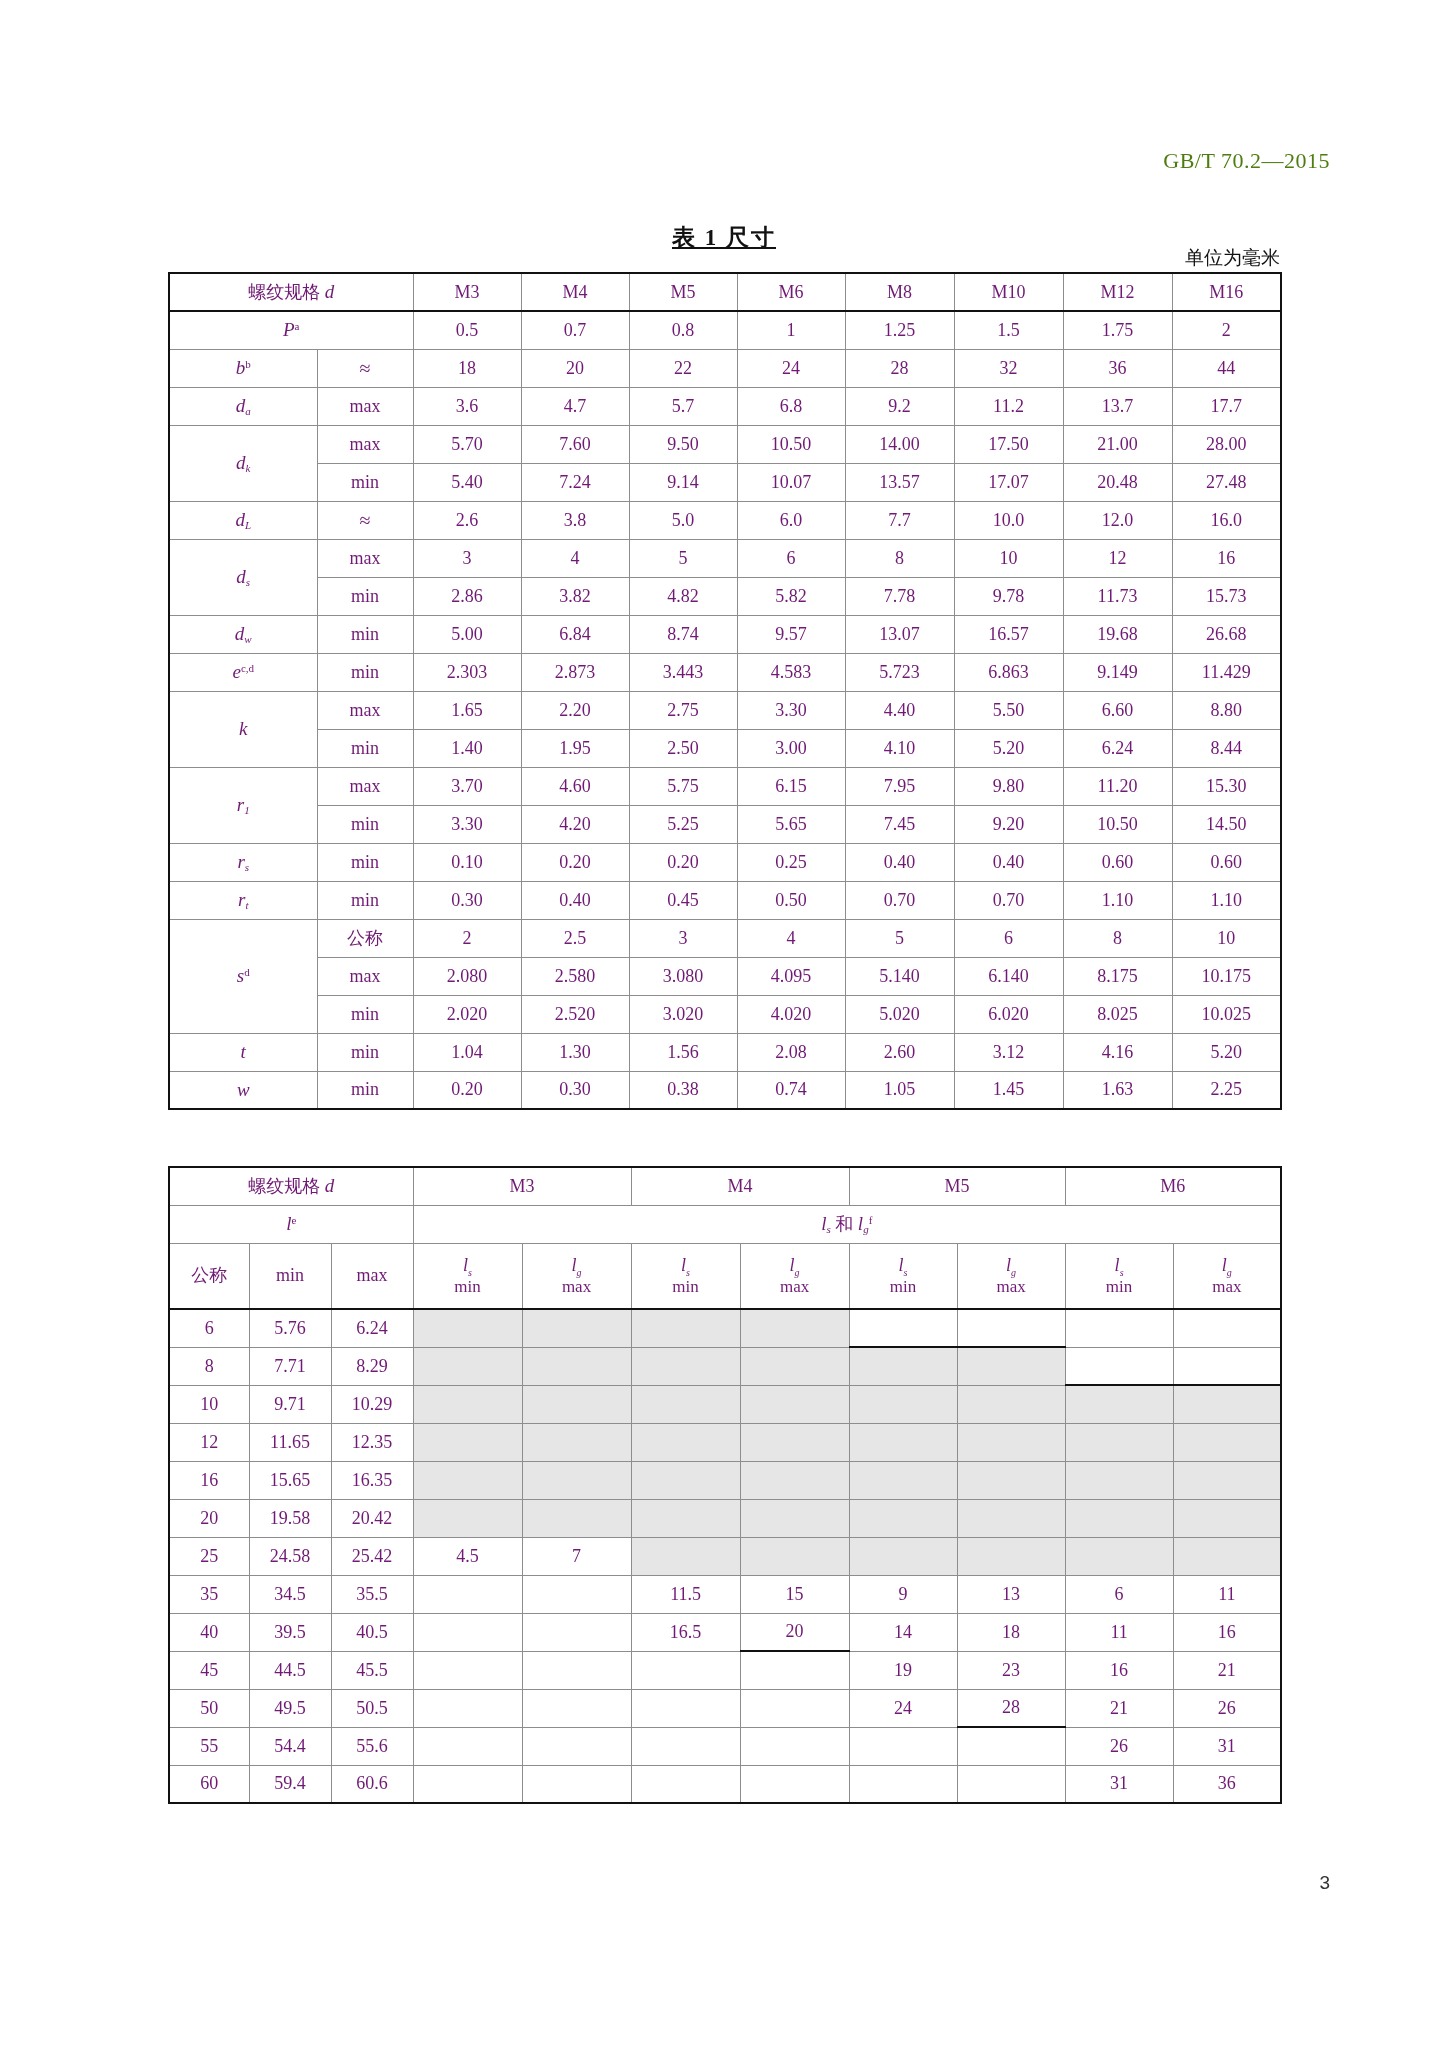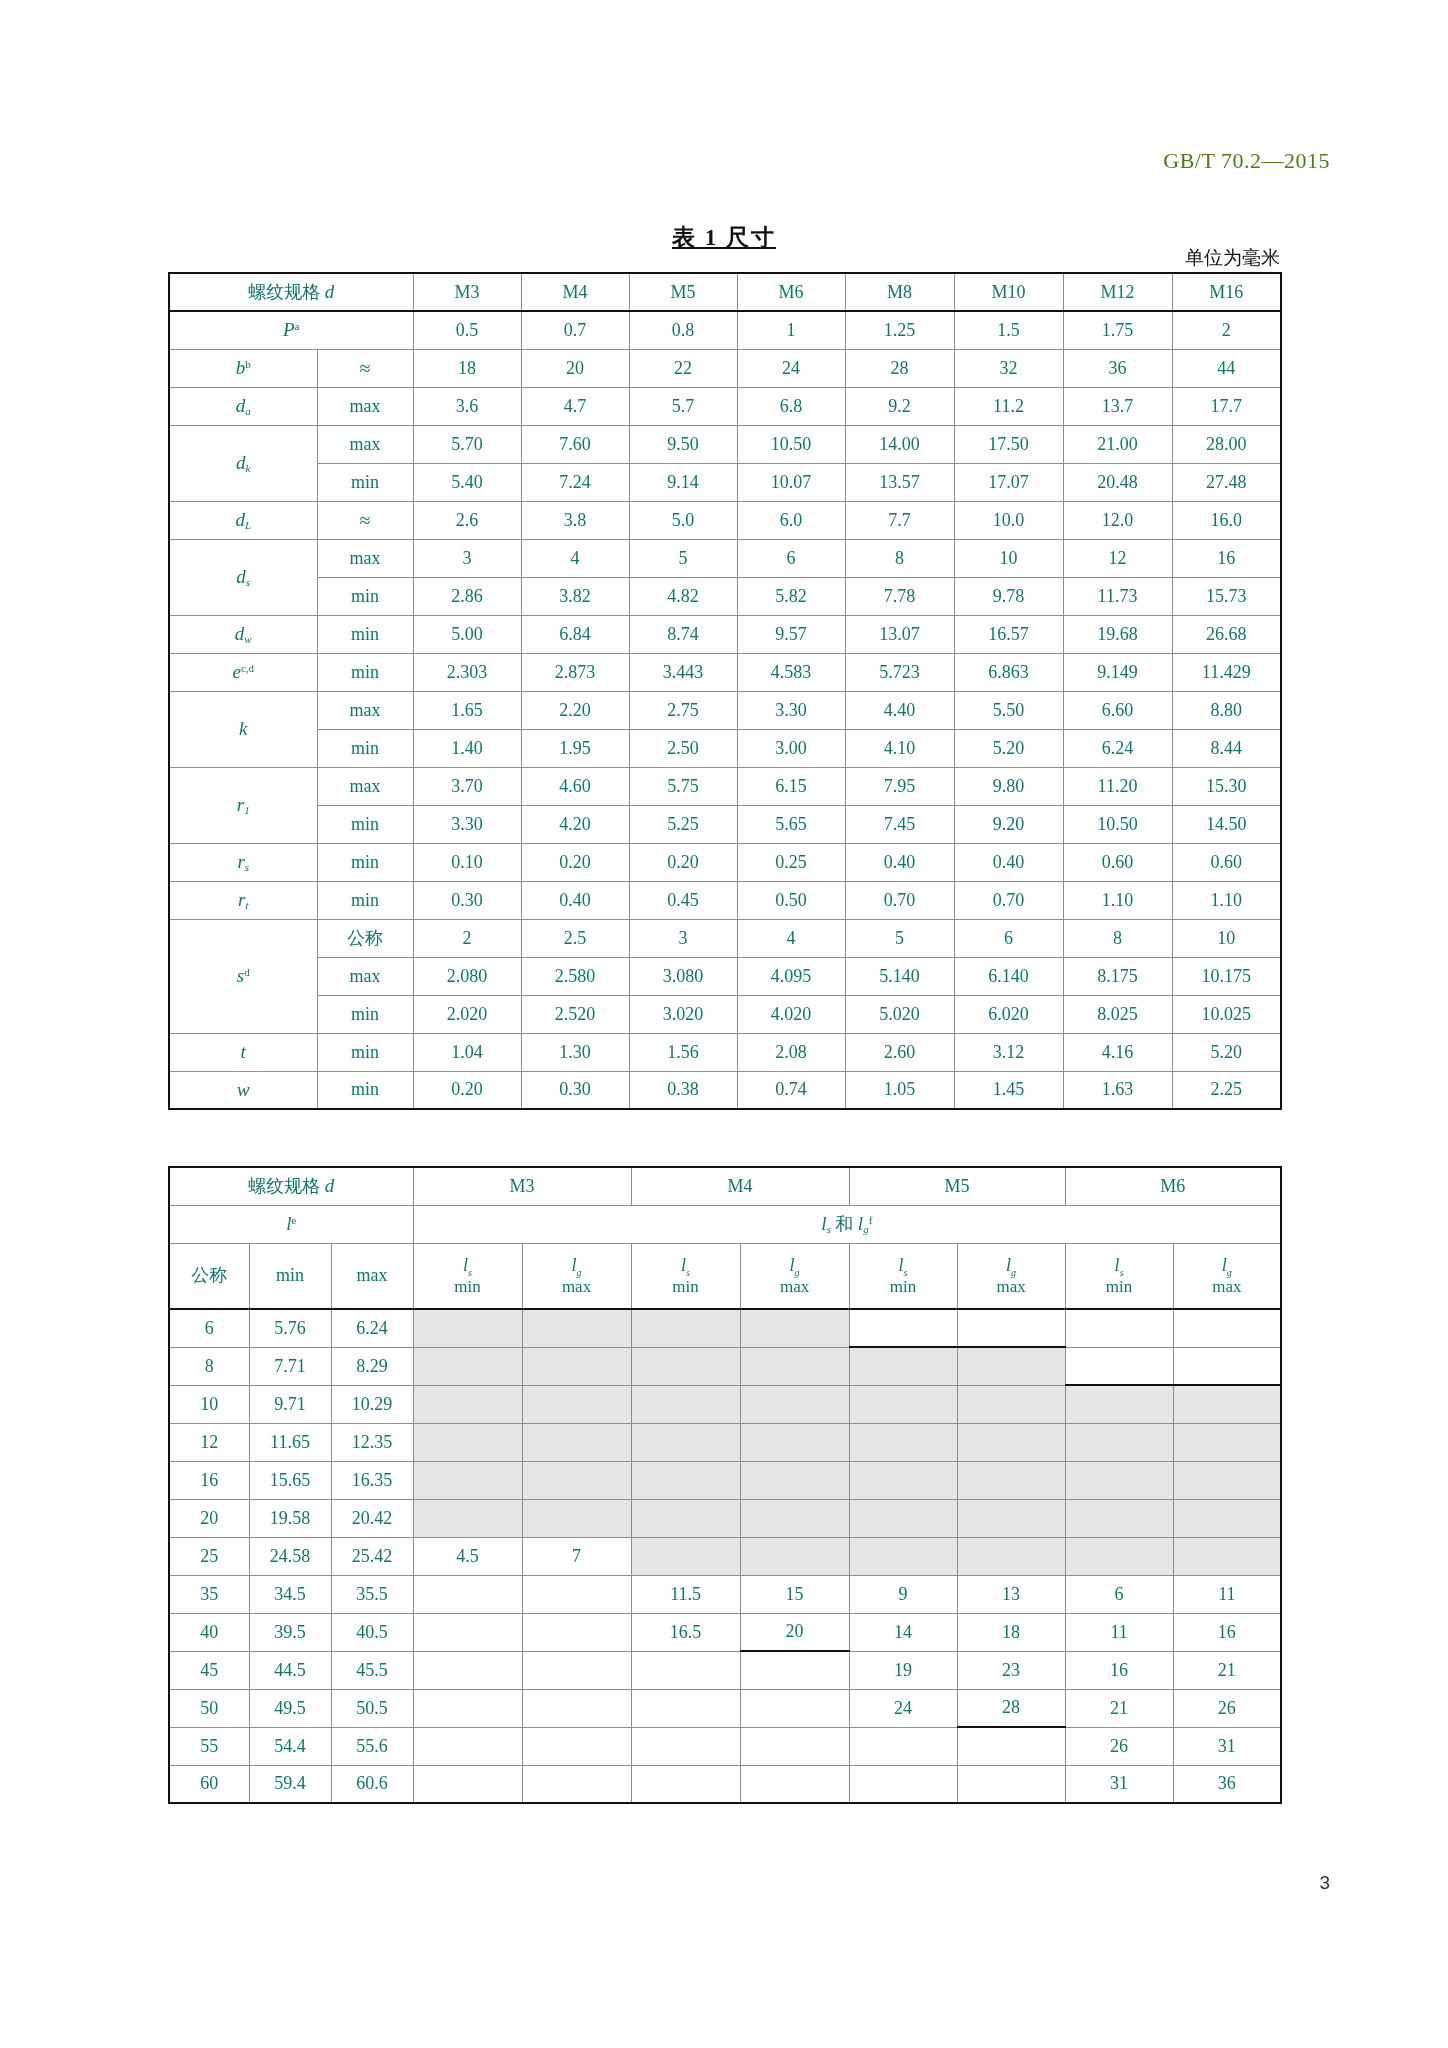--- a/index.html
+++ b/index.html
@@ -63,21 +63,21 @@
   }
 
   
   .tbl {
     position: absolute;
     left: 168px;
     width: 1112px;
     border-collapse: collapse;
     table-layout: fixed;
     font-size: 18px;
-    color: #0f766e;
+    color: #701a75;
     padding-left: 8px;
   }
   .tbl td, .tbl th {
     border: 1px solid #8d8d8d;
     text-align: center;
     vertical-align: middle;
     font-weight: normal;
     padding: 0;
     line-height: 1.15;
     height: 38px;

